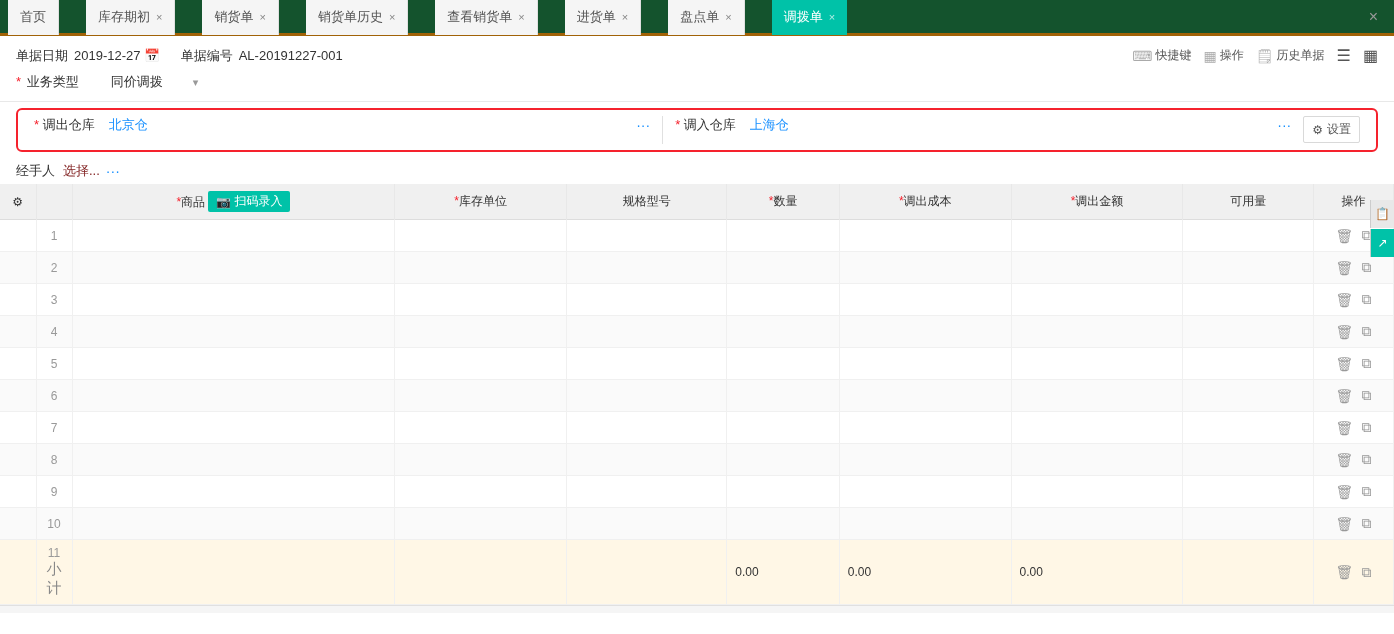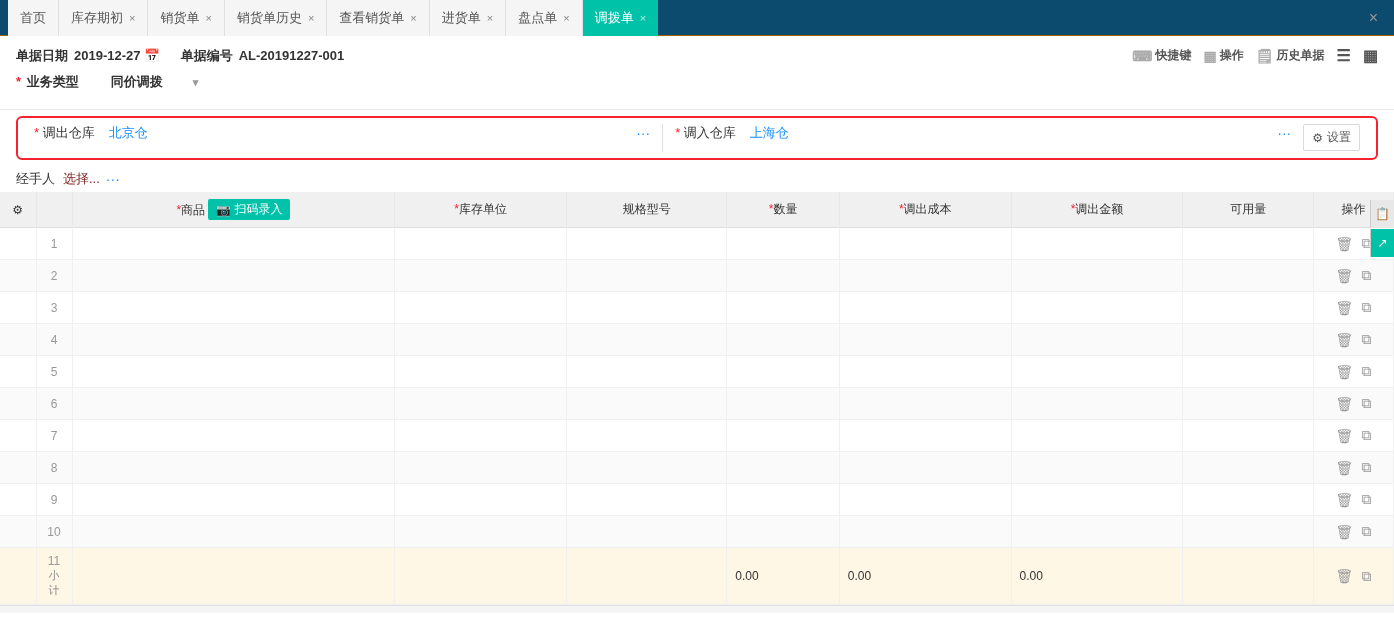--- a/index.html
+++ b/index.html
@@ -2,25 +2,26 @@
 <html><head>
   <meta charset="utf-8">
   <style>
     * { box-sizing: border-box; margin: 0; padding: 0; }
     body { font-family: 'Microsoft YaHei', Arial, sans-serif; font-size: 13px; color: #333; background: #fff; overflow: hidden; }
 
     
     .tab-bar {
       display: flex;
       align-items: center;
-      border-bottom: 1px solid #a16207;
-      background: #0c4a6e;
+      border-bottom: 3px solid #a16207;
+      background: #14532d;
       height: 36px;
       padding: 0 8px;
       position: relative;
+      gap: 27px;
     }
     .tab-item {
       display: flex;
       align-items: center;
       padding: 0 12px;
       height: 36px;
       cursor: pointer;
       font-size: 13px;
       color: #555;
       border-right: 1px solid #e0e0e0;
@@ -43,24 +44,23 @@
     .tab-bar-close {
       margin-left: auto;
       font-size: 16px;
       color: #999;
       cursor: pointer;
       padding: 0 8px;
     }
 
     
     .form-area {
-      padding: 10px 16px 14px 16px;
+      padding: 10px 16px 6px 16px;
       border-bottom: 1px solid #e8e8e8;
       background: #fff;
-      font-weight: bold;
     }
     .form-row {
       display: flex;
       align-items: center;
       margin-bottom: 8px;
     }
     .form-label {
       font-size: 13px;
       color: #333;
       white-space: nowrap;
@@ -572,21 +572,21 @@
       <td></td>
       <td class="action-cell">
         <div class="action-icons">
           <span class="action-icon">🗑</span>
           <span class="action-icon">⧉</span>
         </div>
       </td>
     </tr>
         <tr class="subtotal-row">
       <td></td>
-      <td class="num-cell">11<br><span style="color:#888;font-size:11px;">小计</span></td>
+      <td class="num-cell">11<br><span style="color:#888;font-size:15px;">小计</span></td>
       <td></td>
       <td></td>
       <td></td>
       <td>0.00</td>
       <td>0.00</td>
       <td>0.00</td>
       <td></td>
       <td class="action-cell">
         <div class="action-icons">
           <span class="action-icon">🗑</span>

